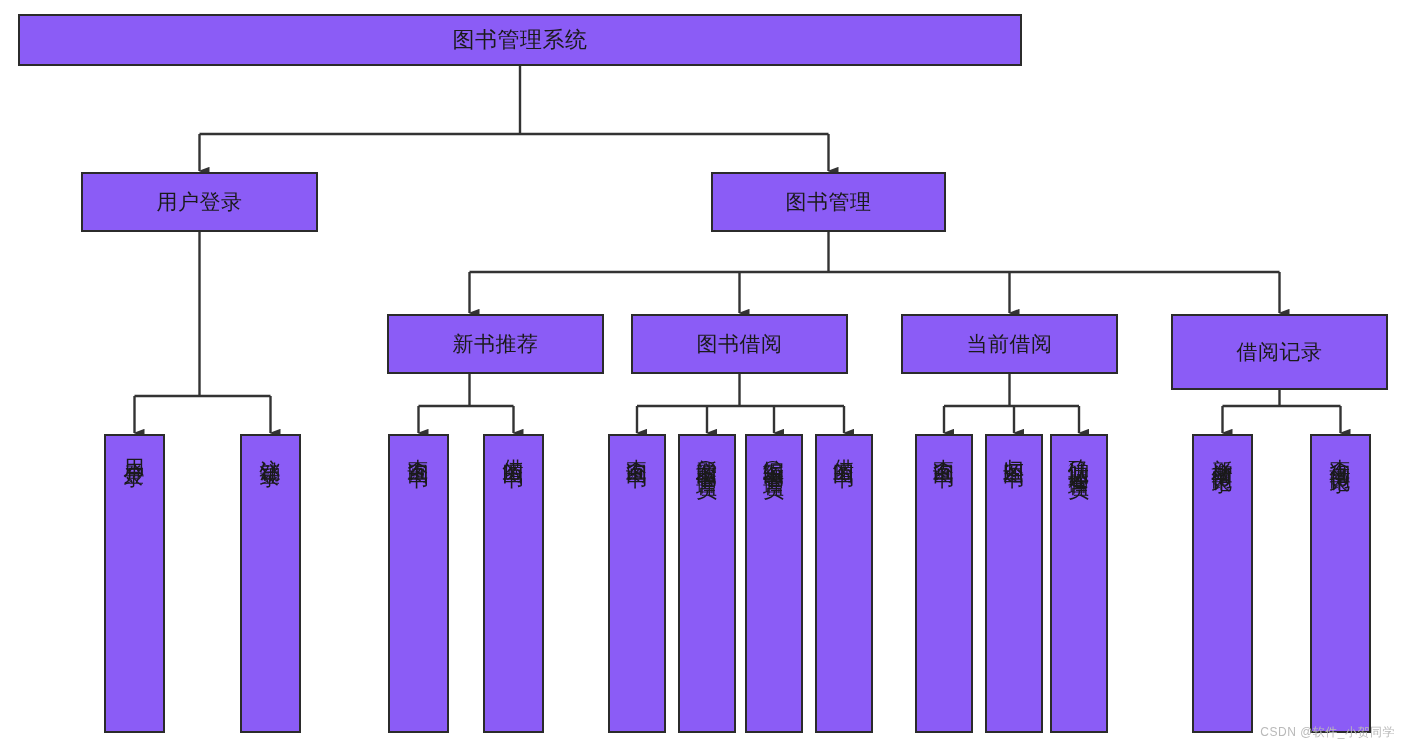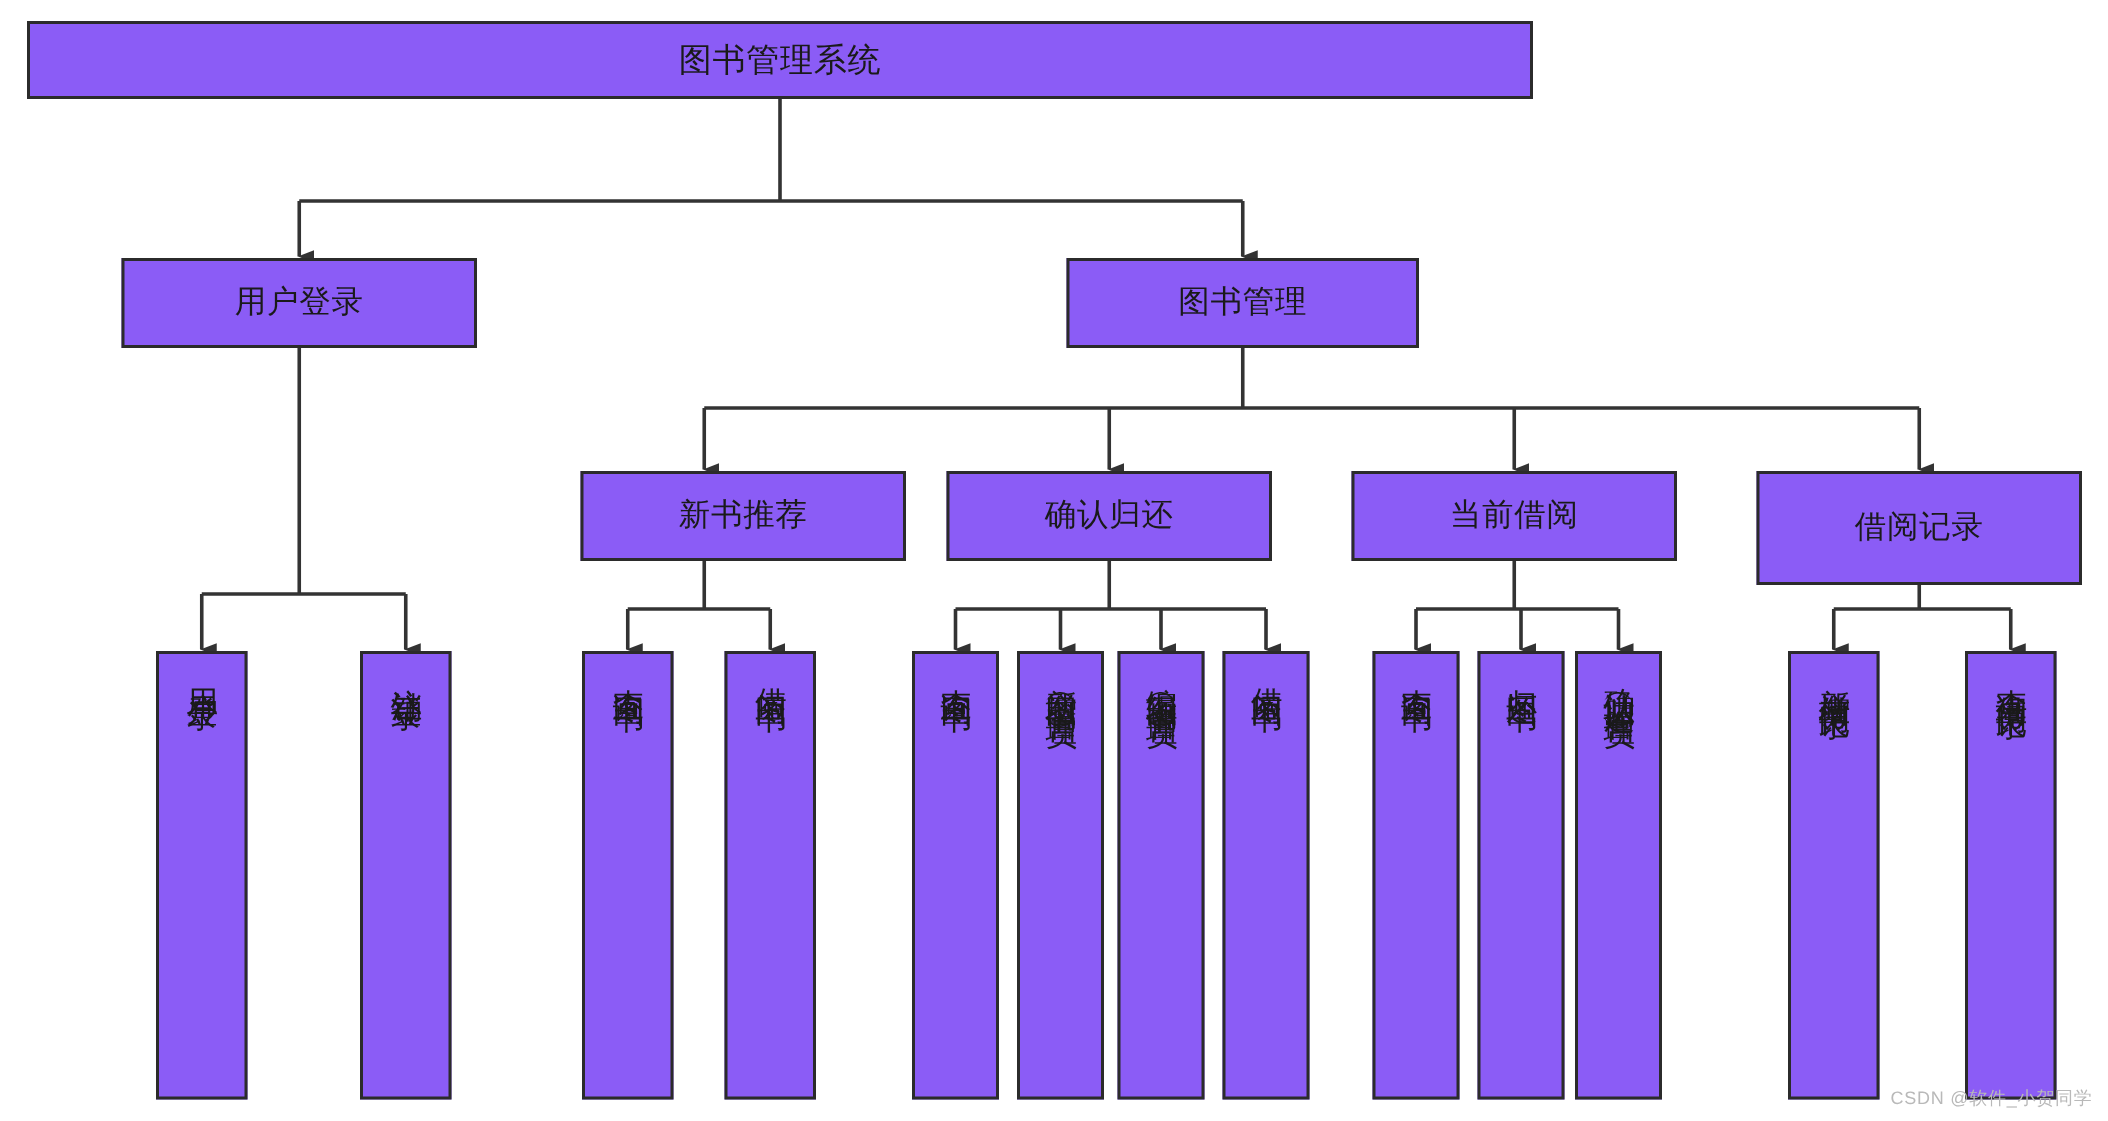--- a/index.html
+++ b/index.html
@@ -127,21 +127,21 @@
       <div class="node-box horizontal" style="left: 81px; top: 172px; width: 237px; height: 60px;">
         <span class="node-label">用户登录</span>
       </div>
       <div class="node-box horizontal" style="left: 711px; top: 172px; width: 235px; height: 60px;">
         <span class="node-label">图书管理</span>
       </div>
       <div class="node-box horizontal" style="left: 361px; top: 314px; width: 217px; height: 60px; margin-left: 26px;">
         <span class="node-label">新书推荐</span>
       </div>
       <div class="node-box horizontal" style="left: 631px; top: 314px; width: 217px; height: 60px;">
-        <span class="node-label">确认归还</span>
+        <span class="node-label">图书借阅</span>
       </div>
       <div class="node-box horizontal" style="left: 901px; top: 314px; width: 217px; height: 60px;">
         <span class="node-label">当前借阅</span>
       </div>
       <div class="node-box horizontal" style="left: 1171px; top: 314px; width: 217px; height: 76px;">
         <span class="node-label">借阅记录</span>
       </div>
       <div class="node-box vertical" style="left: 104px; top: 434px; width: 61px; height: 299px;">
         <span class="node-label">用户登录</span>
       </div>

